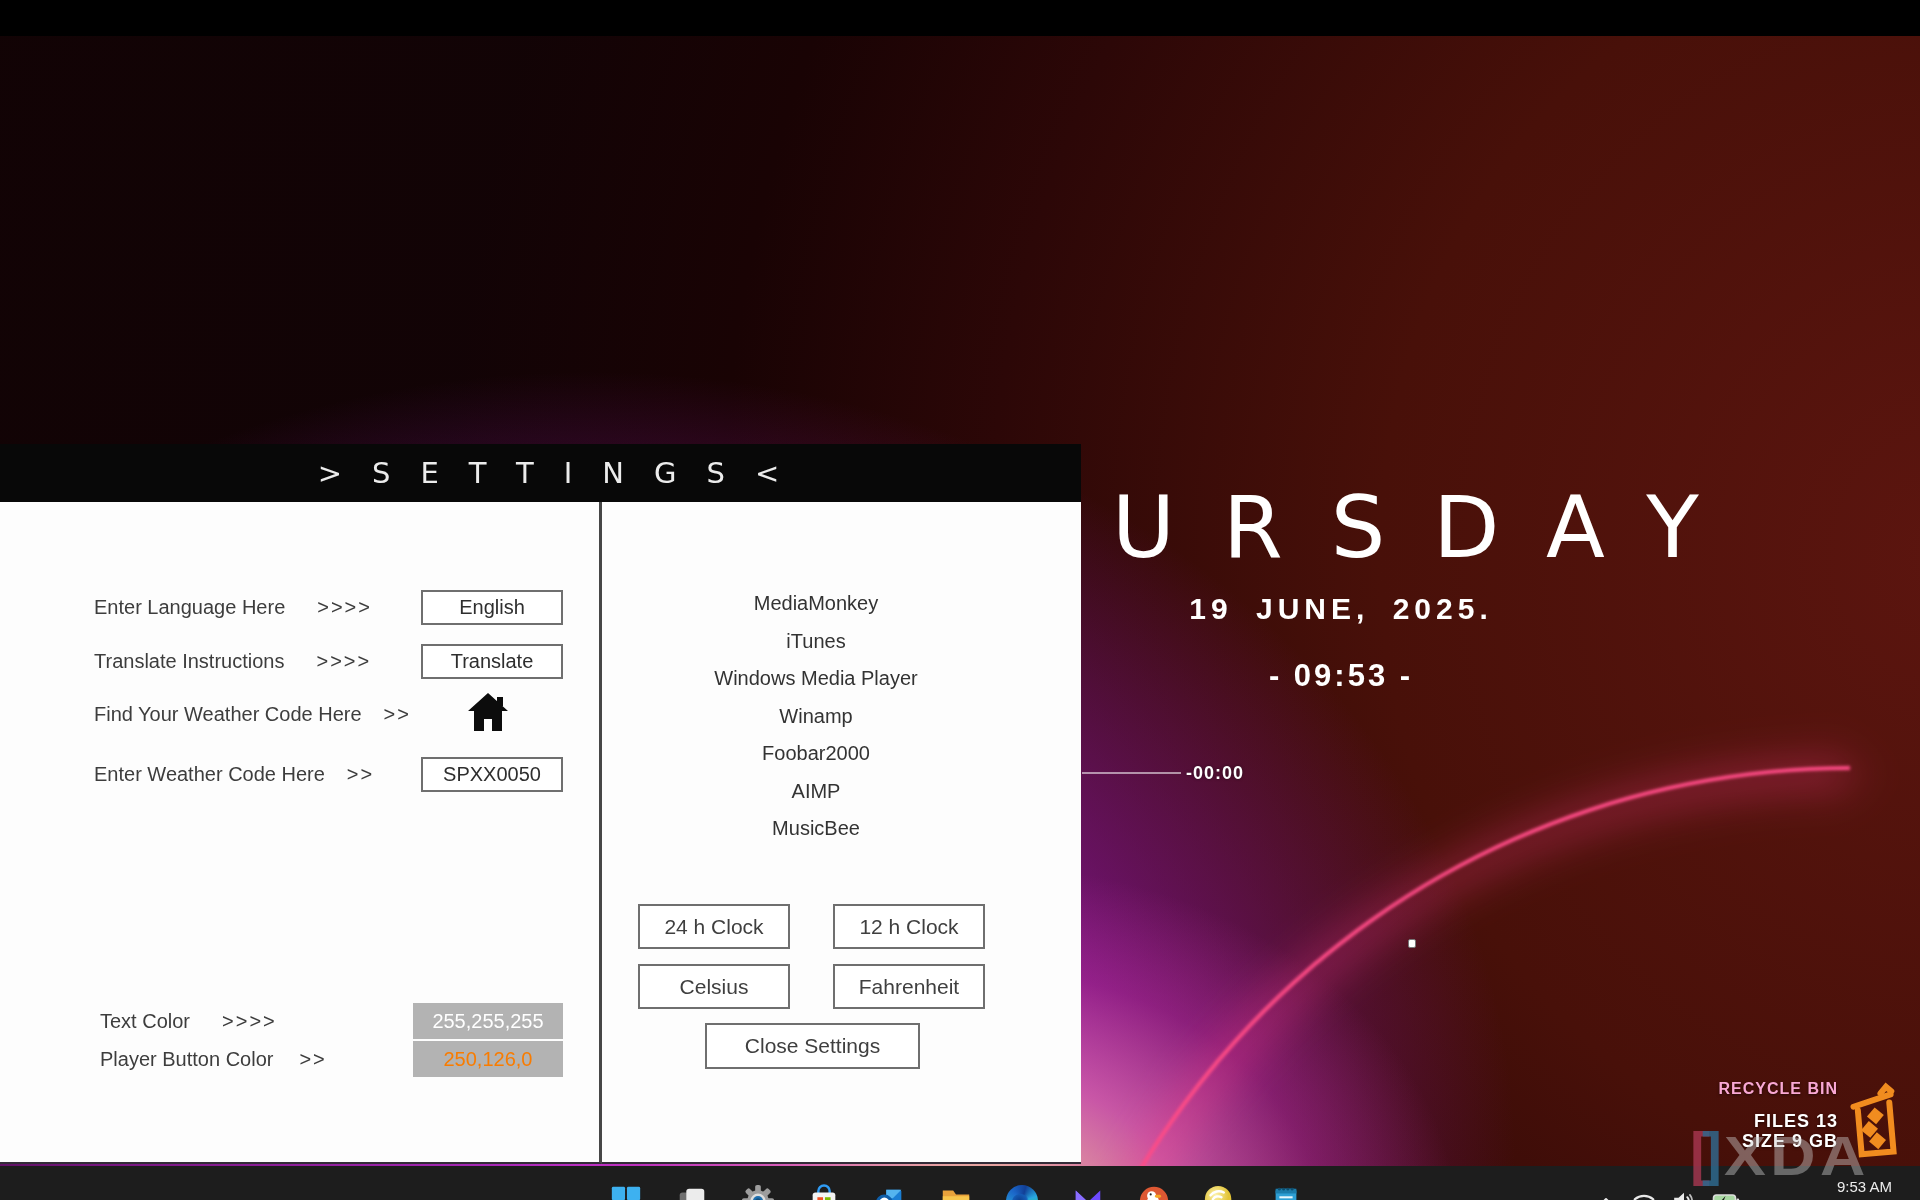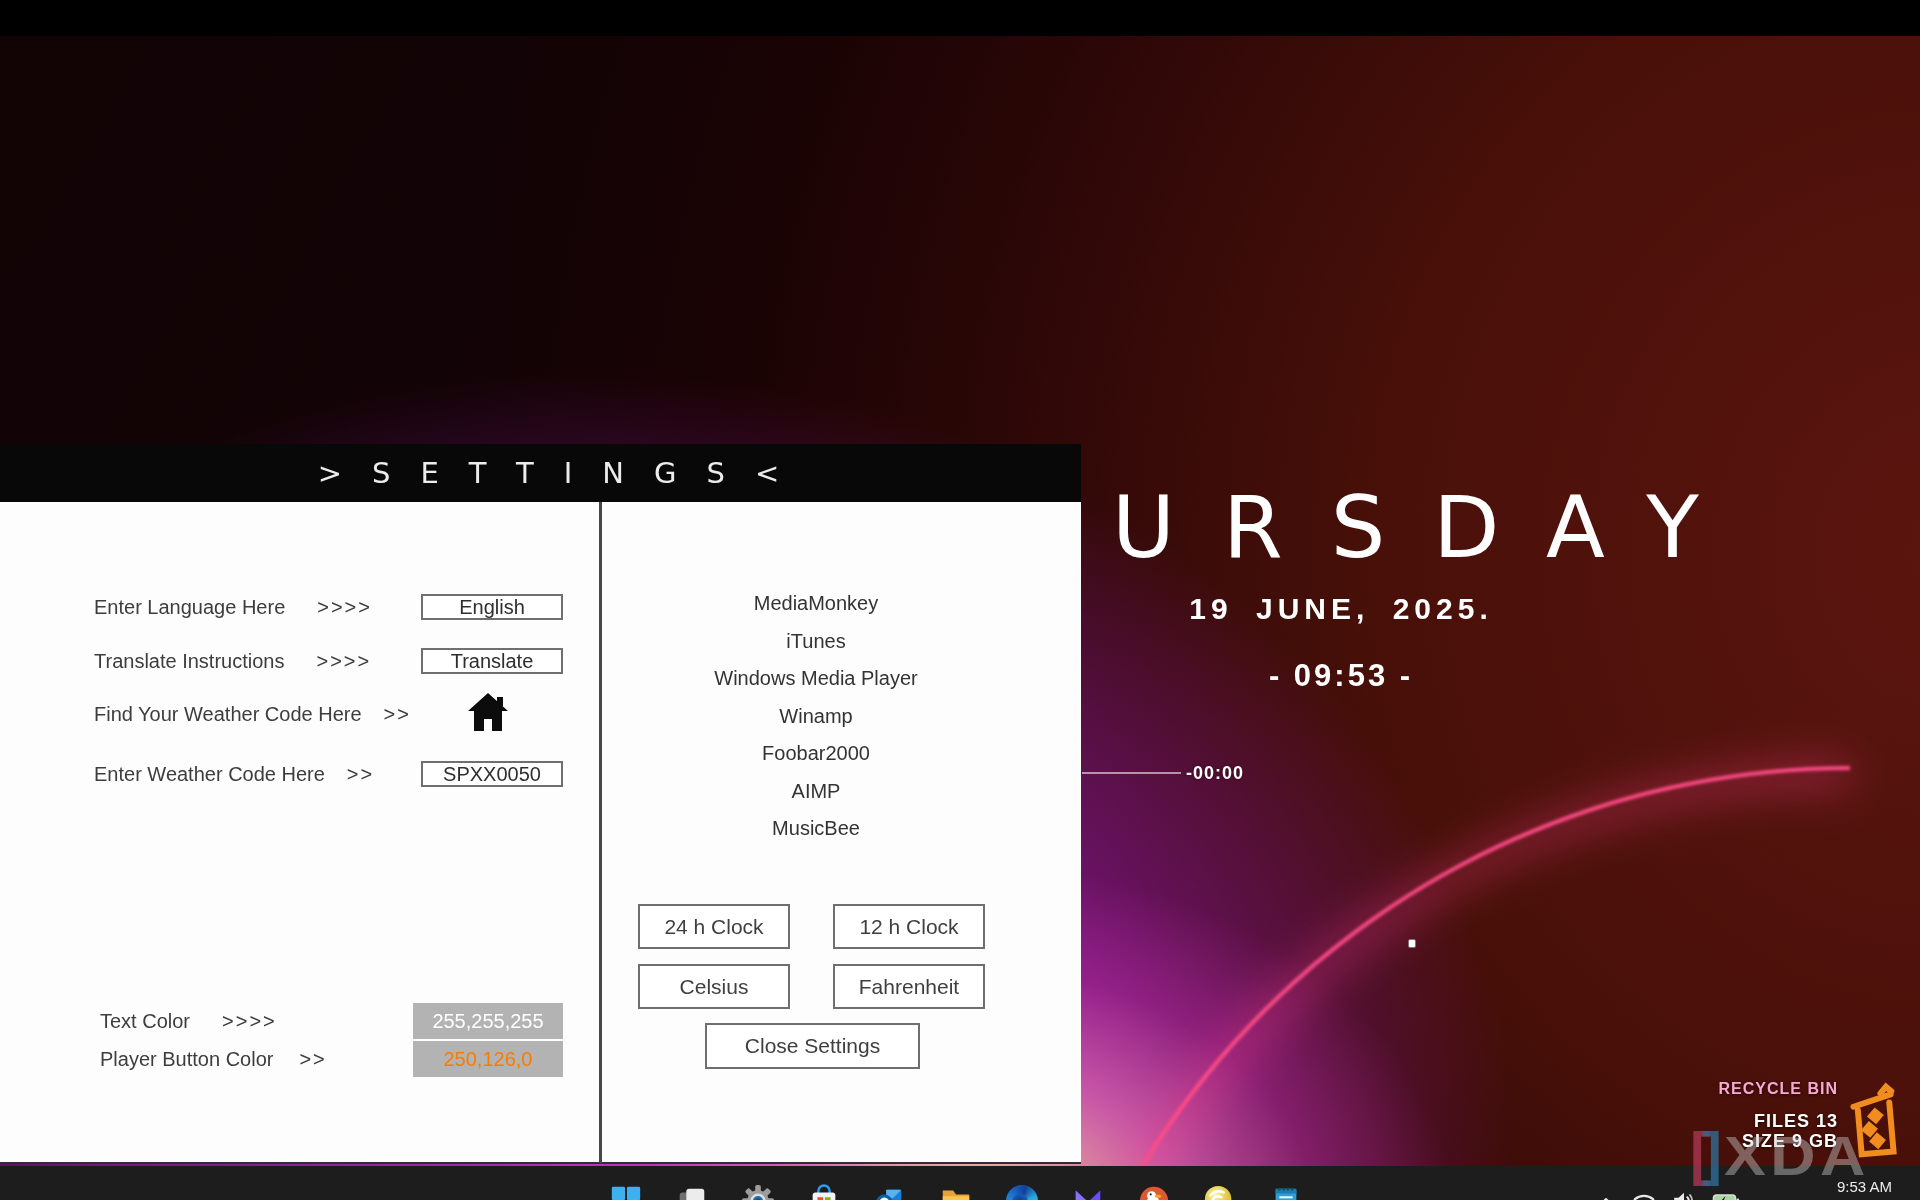--- a/index.html
+++ b/index.html
@@ -47,21 +47,21 @@
     font-size:29px; letter-spacing:30px; padding-left:46px; font-family:"DejaVu Sans", sans-serif; z-index:10; }
   .pane-left { position:absolute; left:0; top:466px; width:602px; height:662px;
     background:#fdfdfd; border-right:3px solid #474747; border-bottom:2px solid #332c38; z-index:10; }
   .pane-right { position:absolute; left:602px; top:466px; width:479px; height:662px;
     background:#fdfdfd; border-bottom:2px solid #332c38; z-index:10; }
 
   .srow { position:absolute; display:flex; align-items:center; left:94px; width:469px; z-index:11;
     color:#3d3d3d; font-size:20px;gap:8px; }
   .srow .arrows { margin-left:24px; letter-spacing:2px; color:#3d3d3d; }
   .srow .ctrl { margin-left:auto; }
-  .vbox { width:142px; height:26px; border:2px solid #6f6f6f; background:#fff; color:#2e2e2e;
+  .vbox { width:142px; height:35px; border:2px solid #6f6f6f; background:#fff; color:#2e2e2e;
     display:flex; align-items:center; justify-content:center; font-size:20px; }
   .gbox { width:150px; height:36px; background:#b3b3b3; display:flex; align-items:center;
     justify-content:center; font-size:20px; }
   .home-svg { margin-left:auto; margin-right:53px; }
 
   .players { position:absolute; left:602px; top:549px; width:428px; text-align:center; z-index:11; }
   .player-item { color:#333; font-size:20px; line-height:37.5px; }
 
   .pbtn { position:absolute; z-index:11; background:#fff; border:2px solid #6f6f6f;
     color:#3f3f3f; font-size:21px; display:flex; align-items:center; justify-content:center;

